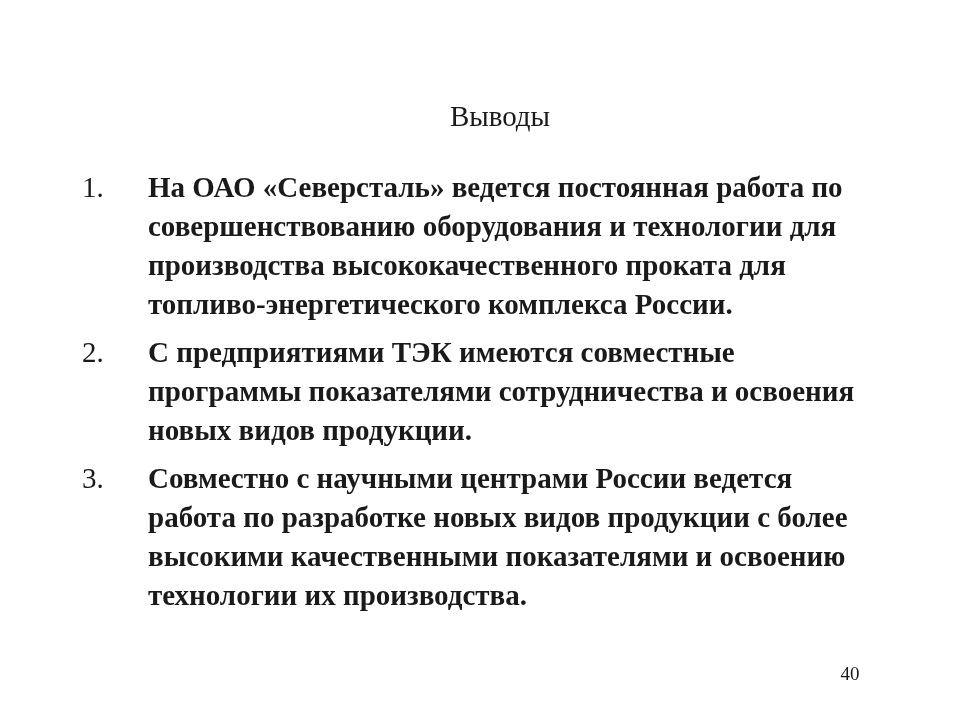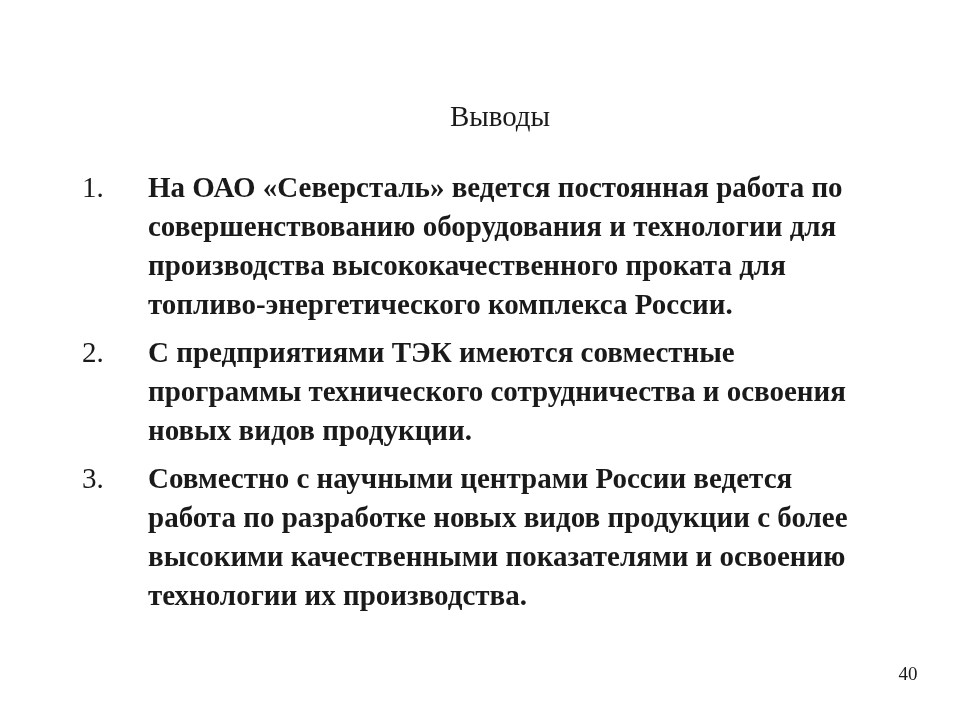--- a/index.html
+++ b/index.html
@@ -45,21 +45,21 @@
       flex-shrink: 0;
     }
     .item-text {
       flex: 1;
       white-space: pre-line;
       font-weight: bold;
     }
     .page-number {
       position: absolute;
       top: 662px;
-      left: 888px;
+      left: 830px;
       width: 40px;
       text-align: center;
       font-size: 19px;
       line-height: 24px;
     }
   </style>
 </head>
 <body>
 
 <div class="slide">
@@ -69,21 +69,21 @@
     <li class="list-item">
       <span class="item-number">1.</span>
       <span class="item-text">На ОАО «Северсталь» ведется постоянная работа по
 совершенствованию оборудования и технологии для
 производства высококачественного проката для
 топливо-энергетического комплекса России.</span>
     </li>
     <li class="list-item">
       <span class="item-number">2.</span>
       <span class="item-text">С предприятиями ТЭК  имеются совместные
-программы технического сотрудничества и освоения
+программы показателями сотрудничества и освоения
 новых видов продукции.</span>
     </li>
     <li class="list-item">
       <span class="item-number">3.</span>
       <span class="item-text">Совместно с научными центрами России ведется
 работа по разработке новых видов продукции с более
 высокими качественными показателями и освоению
 технологии их производства.</span>
     </li>
   </ol>

